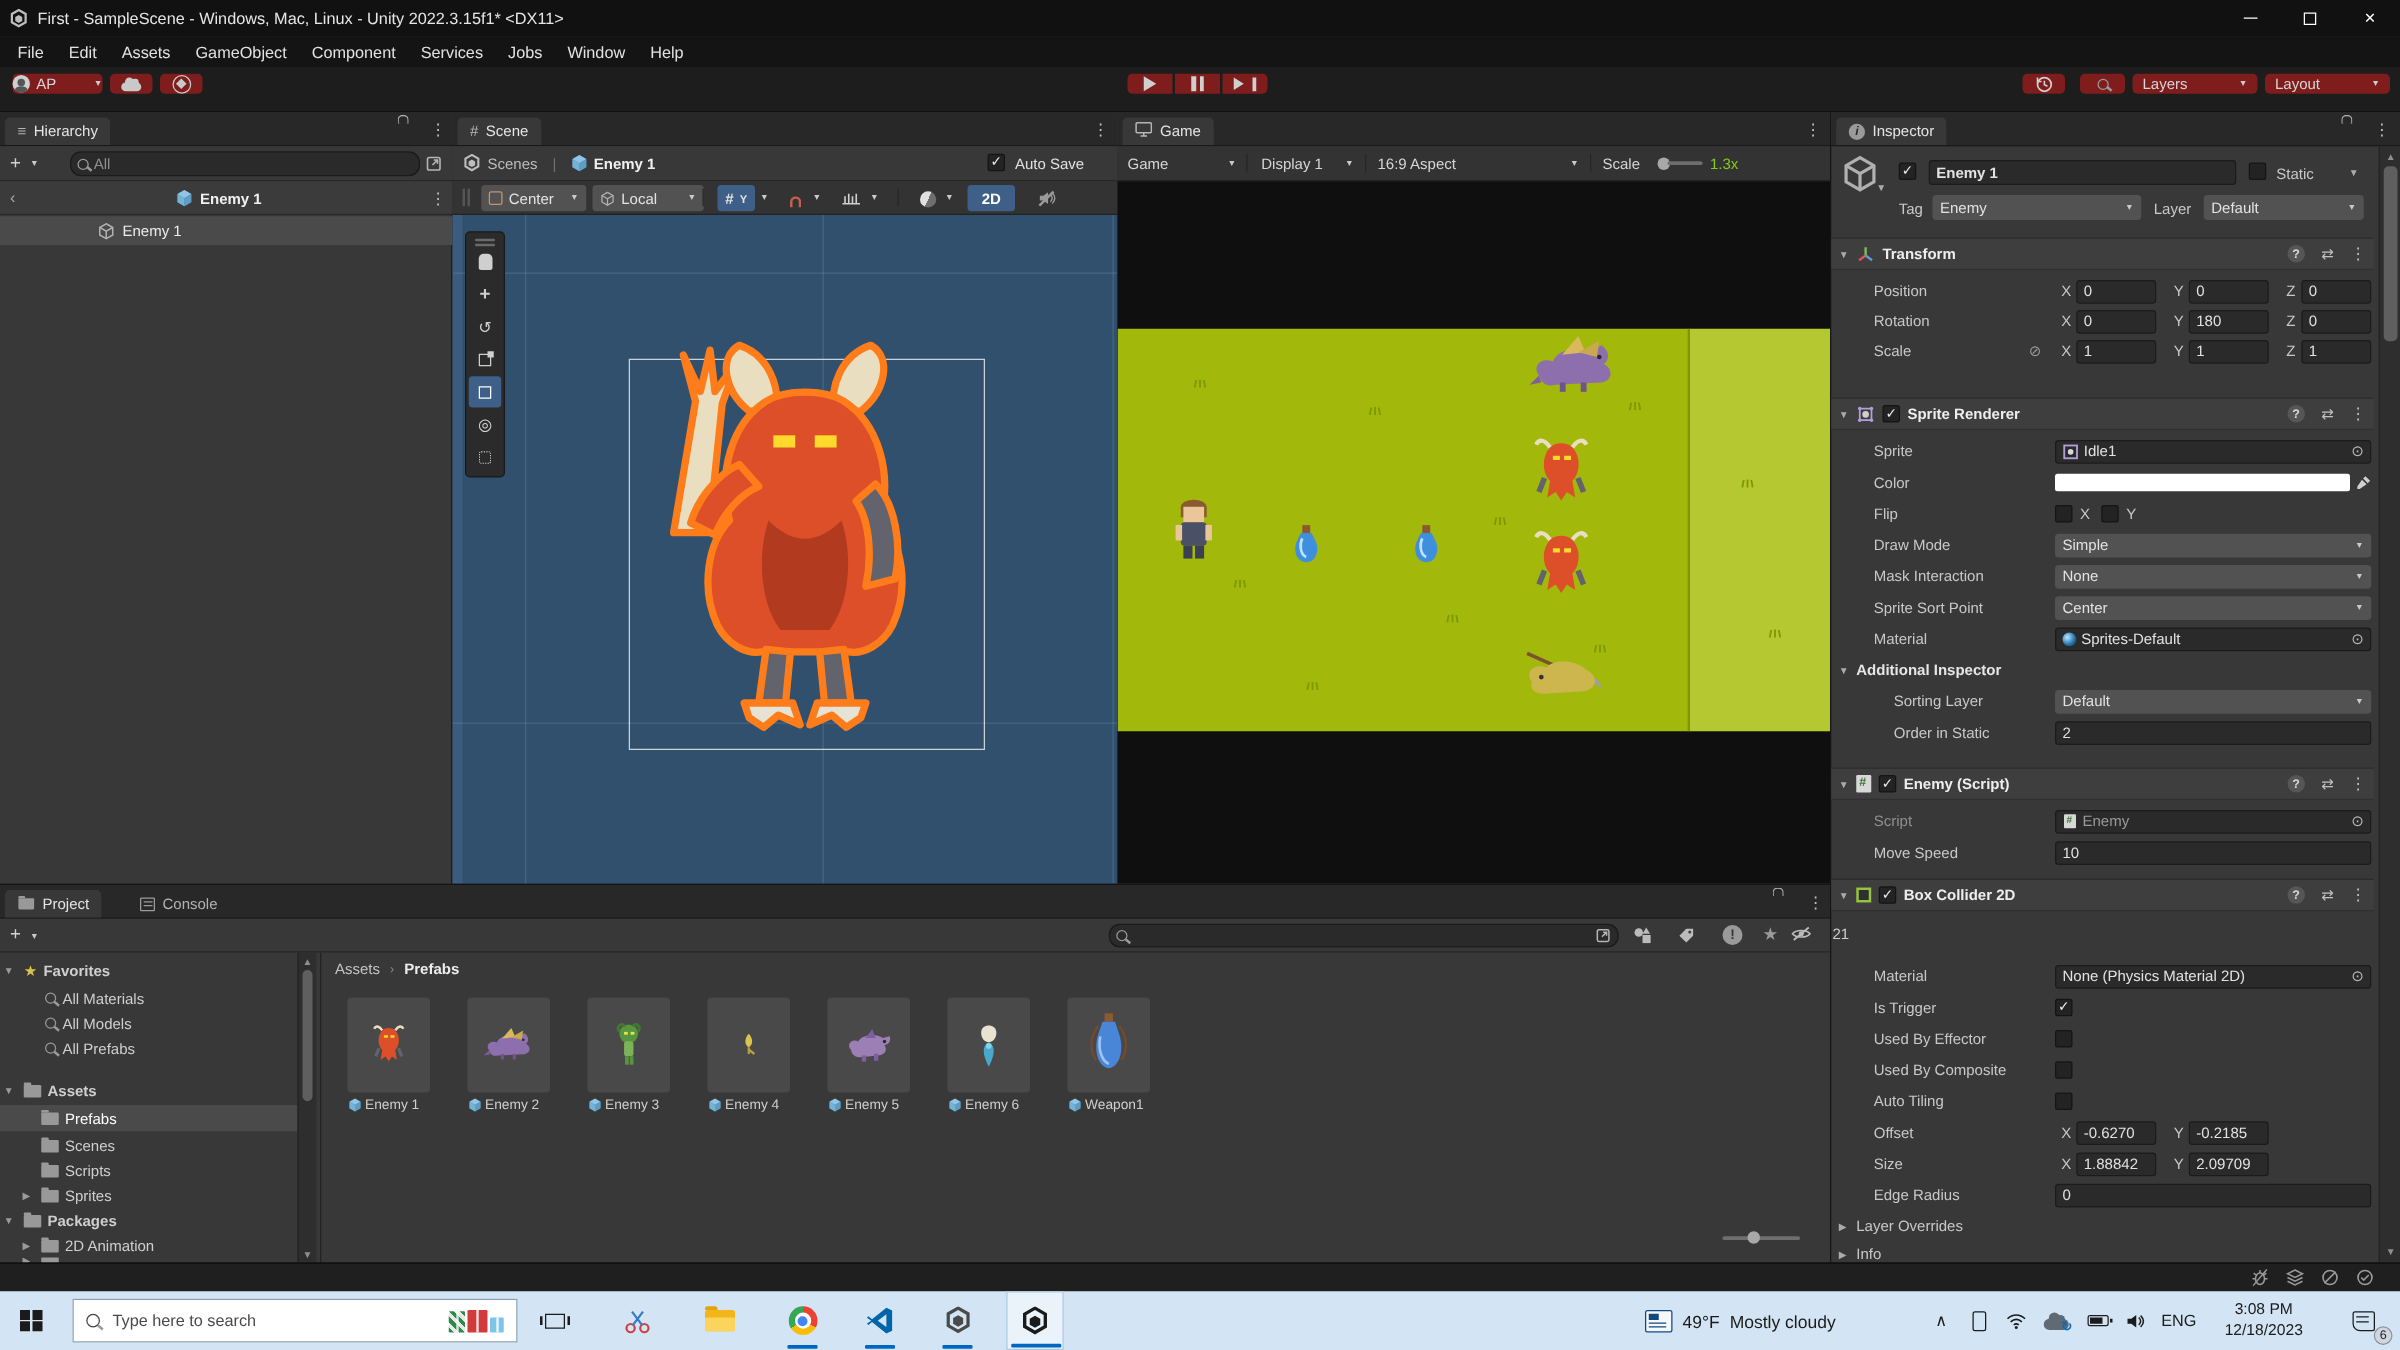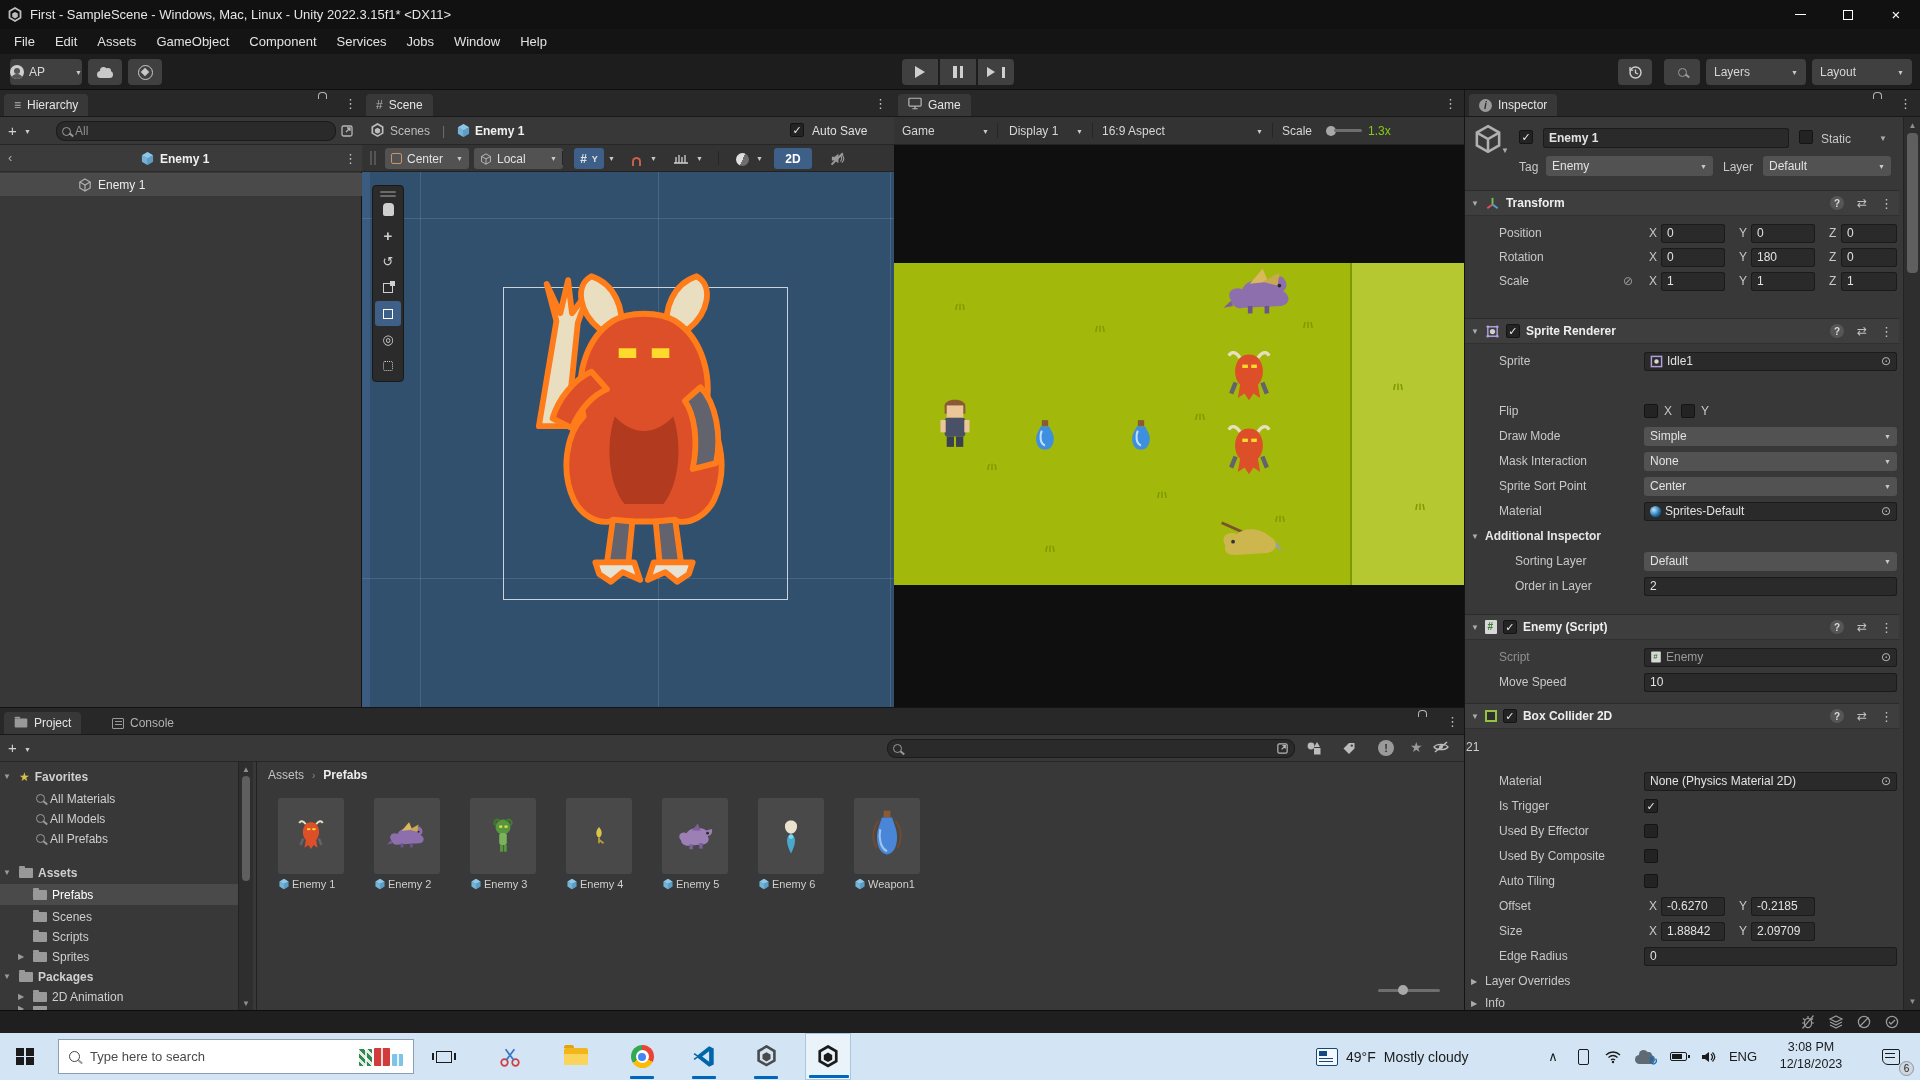--- a/index.html
+++ b/index.html
@@ -6,21 +6,21 @@
 html,body{background:#000}
 body{font-family:"Liberation Sans","DejaVu Sans",sans-serif}
 #root{position:relative;width:1920px;height:1080px;background:#282828;overflow:hidden}
 .r{position:absolute}
 .ico{display:inline-flex;align-items:center;justify-content:center}
 
 #titlebar{left:0;top:0;width:1920px;height:29px;background:#111;color:#e6e6e6;font-size:13px;display:flex;align-items:center}
 #menubar{left:0;top:29px;width:1920px;height:25px;background:#141414;color:#e2e2e2;font-size:13px;display:flex;align-items:center;padding-left:4px}
 .menu-item{padding:0 10px;height:100%;display:flex;align-items:center}
 #toolbar{left:0;top:54px;width:1920px;height:36px;background:#1d1d1d;border-bottom:1px solid #0e0e0e}
-.tbtn{position:absolute;top:5px;height:26px;background:#404040;border-radius:4px;display:flex;align-items:center;justify-content:center;color:#d6d6d6;font-size:12px;gap:5px}
+.tbtn{position:absolute;top:5px;height:16px;background:#7f1d1d;border-radius:4px;display:flex;align-items:center;justify-content:center;color:#d6d6d6;font-size:12px;gap:5px}
 .winbtn{width:48px;height:29px;display:flex;align-items:center;justify-content:center;color:#fff}
 
 .tabbar{background:#282828;border-bottom:1px solid #191919}
 .tab{position:absolute;top:4px;bottom:0;background:#383838;border-radius:4px 4px 0 0;display:flex;align-items:center;gap:6px;padding:0 10px;color:#e4e4e4;font-size:12px}
 .tab.inactive{background:transparent;color:#b2b2b2}
 .bar{background:#383838;border-bottom:1px solid #262626}
 .drop{background:#525252;border-radius:3px;color:#e2e2e2;font-size:12px;display:flex;align-items:center;padding:0 6px;gap:5px}
 .dd{font-size:7px;color:#cacaca;margin-left:auto}
 .field{background:#2a2a2a;border-radius:3px;box-shadow:inset 0 0 0 1px #1b1b1b;color:#e2e2e2;font-size:12px;display:flex;align-items:center;padding:0 6px;gap:4px;overflow:hidden;white-space:nowrap}
 .lbl{color:#c8c8c8;font-size:12px;white-space:nowrap}
@@ -728,20 +728,29 @@
     <div class="irow" style="top:260px">
         <span class="ilabel">Sprite</span>
         <div class="field r" style="left:179px;width:253px;height:19px">
           <svg width="13" height="13">
             <use href="#spriteIc"></use>
           </svg>
           <span>Idle1</span>
           <span class="target">⊙</span>
         </div>
       </div>
+    <div class="irow" style="top:285px">
+        <span class="ilabel">Color</span>
+        <div class="r" style="left:179px;width:253px;height:17px;display:flex;gap:4px;align-items:center">
+          <span class="swatch"></span>
+          <svg width="13" height="13">
+            <use href="#dropper"></use>
+          </svg>
+        </div>
+      </div>
     <div class="irow" style="top:310px">
         <span class="ilabel">Flip</span>
         <span class="chk r" style="left:179px"></span>
         <span class="ax r" style="left:199px">X</span>
         <span class="chk r" style="left:216px"></span>
         <span class="ax r" style="left:236px">Y</span>
       </div>
     <div class="irow" style="top:360px">
         <span class="ilabel">Mask Interaction</span>
         <div class="drop r" style="left:179px;width:253px;height:19px">
@@ -776,21 +785,21 @@
         <span class="ilabel" style="left:20px;font-weight:bold;color:#e6e6e6">Additional Inspector</span>
       </div>
     <div class="irow" style="top:460px">
         <span class="ilabel" style="left:50px">Sorting Layer</span>
         <div class="drop r" style="left:179px;width:253px;height:19px">
           <span>Default</span>
           <span class="dd">▼</span>
         </div>
       </div>
     <div class="irow" style="top:485px">
-        <span class="ilabel" style="left:50px">Order in Layer</span>
+        <span class="ilabel" style="left:50px">Order in Static</span>
         <div class="field r" style="left:179px;width:253px;height:19px">
           <span>2</span>
         </div>
       </div>
 
     <div class="chead" style="top:524px">
       <span class="fold">▼</span>
       <span class="pagesc"></span>
       <span class="chk on"></span>
       <span>Enemy (Script)</span>

